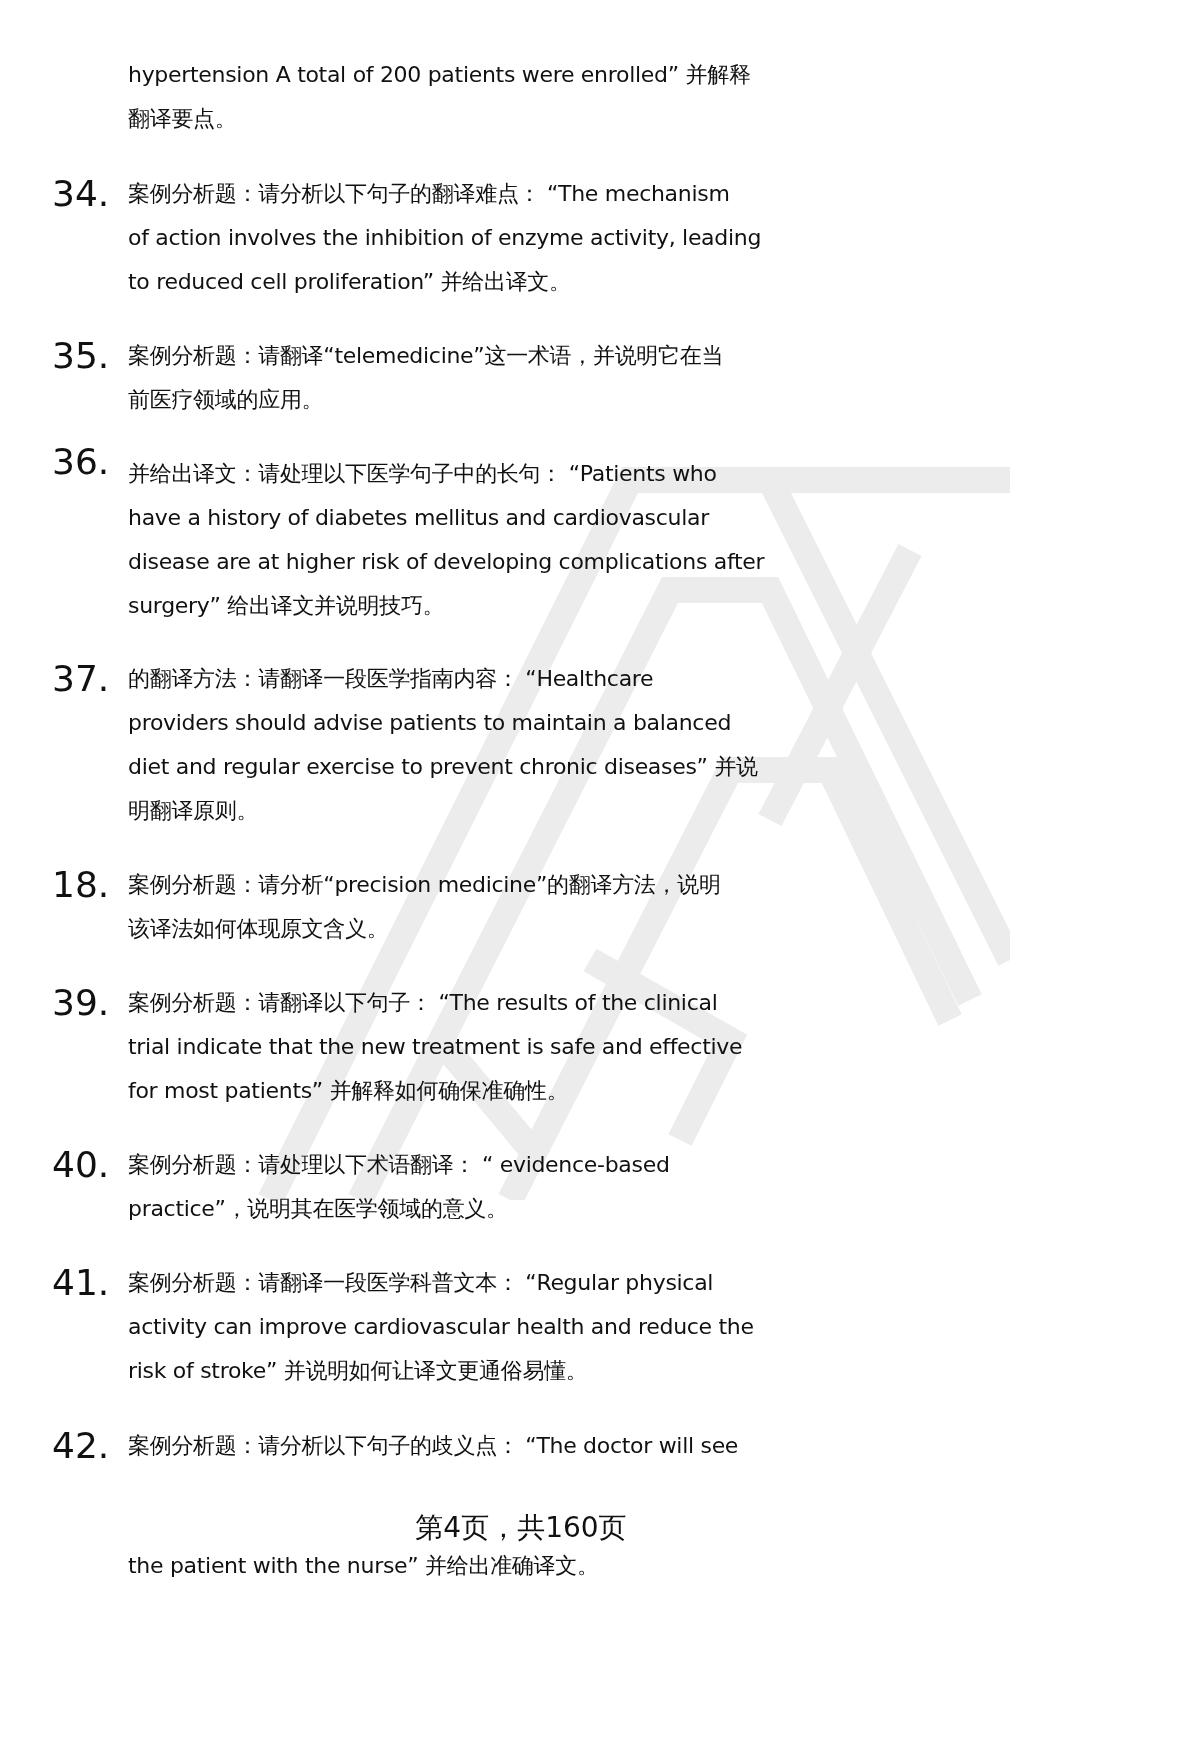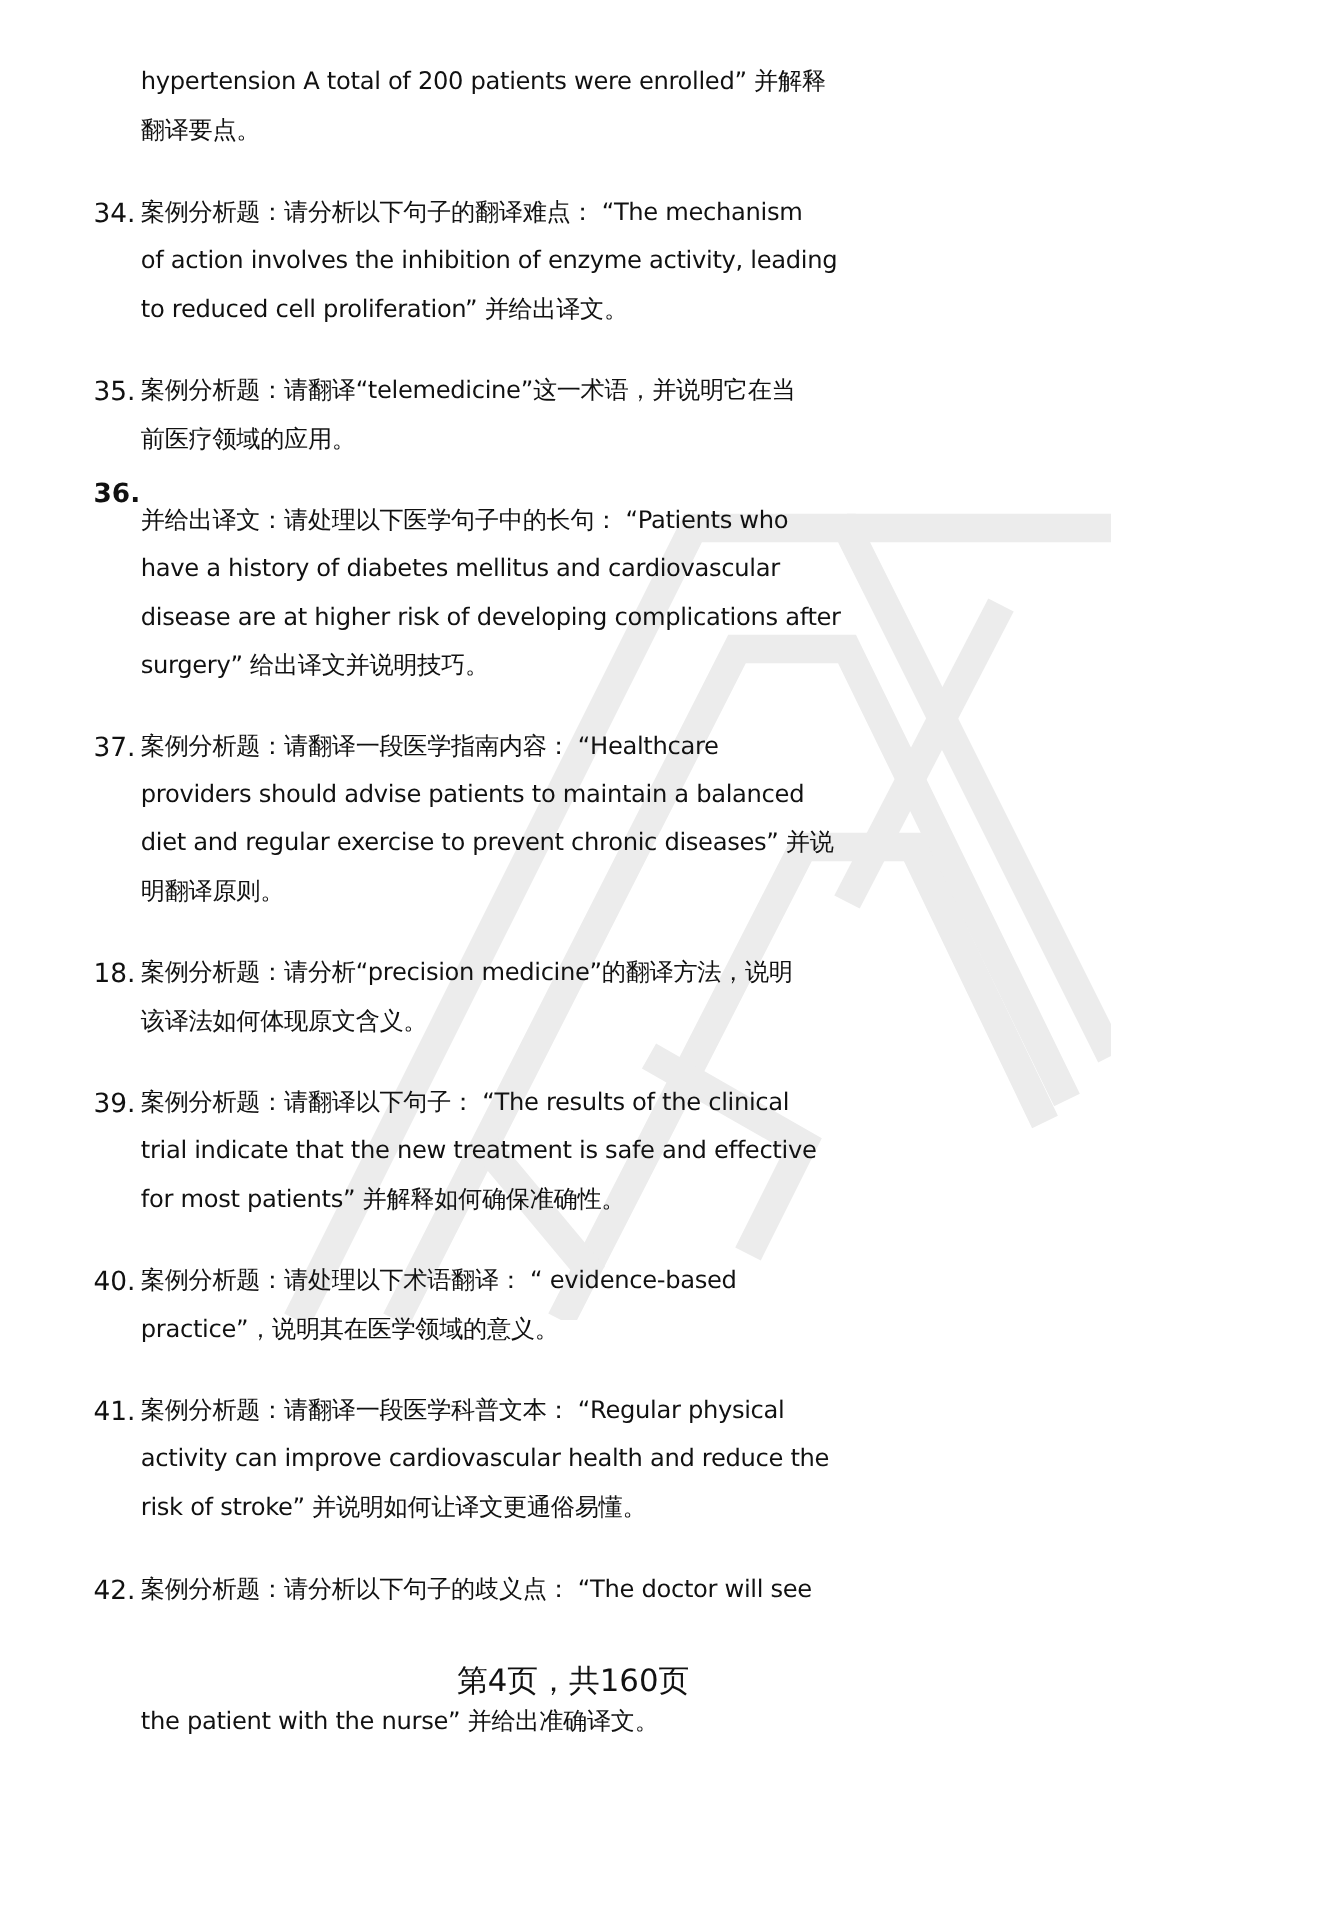--- a/index.html
+++ b/index.html
@@ -34,23 +34,22 @@
     .line {
       position: absolute;
       font-size: 22px;
       line-height: 44px;
       white-space: nowrap;
       letter-spacing: -0.3px;
     }
     .num {
       position: absolute;
       left: 52px;
-      font-size: 24px;
+      font-size: 36px;
       line-height: 44px;
-      margin-left: 33px;
     }
     .txt {
       left: 128px;
     }
     .footer {
       position: absolute;
       top: 1688px;
       left: 0;
       width: 1034px;
       text-align: center;
@@ -87,30 +86,30 @@
     <div class="line txt" style="top:260px;">to reduced cell proliferation”  并给出译文。</div>
   </div>
 
   <div>
     <div class="num" style="top:334px;">35.</div>
     <div class="line txt" style="top:334px;">案例分析题：请翻译“telemedicine”这一术语，并说明它在当</div>
     <div class="line txt" style="top:378px;">前医疗领域的应用。</div>
   </div>
 
   <div>
-    <div class="num" style="top:426px;font-weight:bold;">36.</div>
+    <div class="num" style="top:440px;">36.</div>
     <div class="line txt" style="top:452px;">并给出译文：请处理以下医学句子中的长句：  “Patients who</div>
     <div class="line txt" style="top:496px;">have a history of diabetes mellitus and cardiovascular</div>
     <div class="line txt" style="top:540px;text-align:right;">disease are at higher risk of developing complications after</div>
     <div class="line txt" style="top:584px;">surgery”  给出译文并说明技巧。</div>
   </div>
 
   <div>
     <div class="num" style="top:657px;">37.</div>
-    <div class="line txt" style="top:657px;">案例分析题：请翻译一段医学指南内容：  “Healthcare</div>
+    <div class="line txt" style="top:657px;">的翻译方法：请翻译一段医学指南内容：  “Healthcare</div>
     <div class="line txt" style="top:701px;">providers should advise patients to maintain a balanced</div>
     <div class="line txt" style="top:745px;">diet and regular exercise to prevent chronic diseases”  并说</div>
     <div class="line txt" style="top:789px;">明翻译原则。</div>
   </div>
 
   <div>
     <div class="num" style="top:863px;">18.</div>
     <div class="line txt" style="top:863px;">案例分析题：请分析“precision medicine”的翻译方法，说明</div>
     <div class="line txt" style="top:907px;">该译法如何体现原文含义。</div>
   </div>

